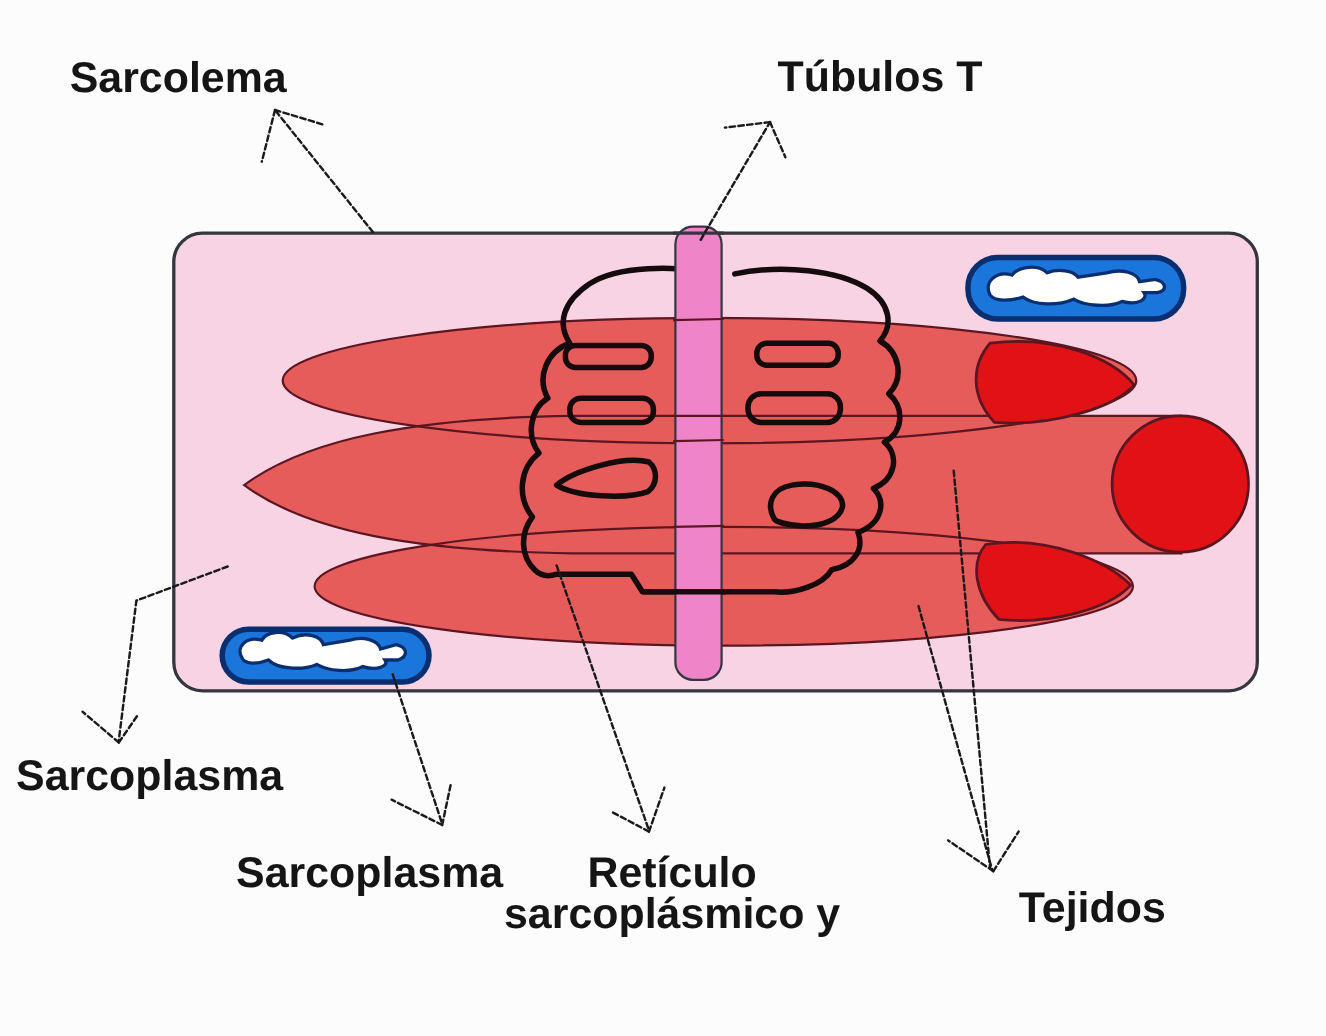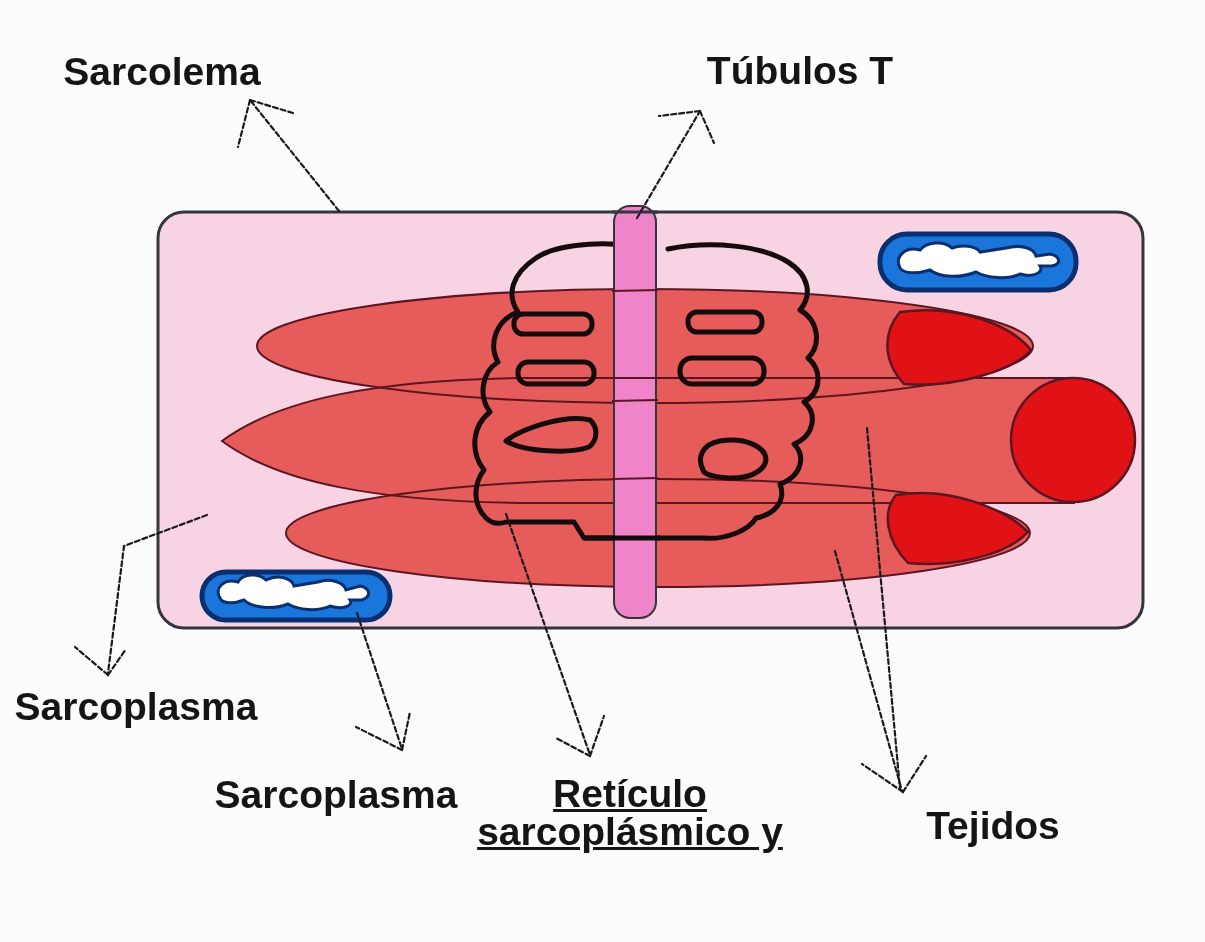--- a/index.html
+++ b/index.html
@@ -118,21 +118,21 @@
 </svg>
 
 <div class="lbl" style="left:162px;top:71px;">Sarcolema</div>
 
 <div class="lbl" style="left:800px;top:70px;text-align:center;">Túbulos T</div>
 
 <div class="lbl" style="left:136px;top:706px;">Sarcoplasma</div>
 
 <div class="lbl" style="left:336px;top:794px;">Sarcoplasma</div>
 
-<div class="lbl-block" id="lbl-reticulo" style="left:630px;top:775px;text-decoration:underline;">
+<div class="lbl-block" id="lbl-reticulo" style="left:611px;top:775px;">
   <span>Retículo</span>
   <span>sarcoplásmico y</span>
 </div>
 
 <div class="lbl-block" id="lbl-tejidos" style="left:968px;top:803px;margin-left:25px;">
   <span>Tejidos</span>
 </div>
 
 </div>
 

